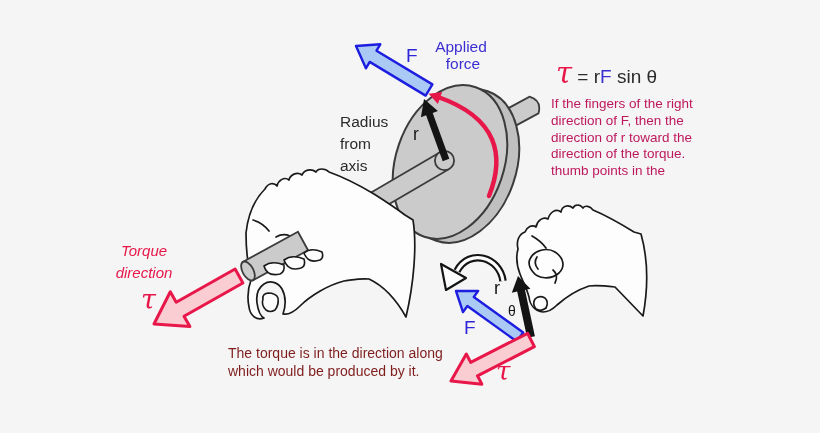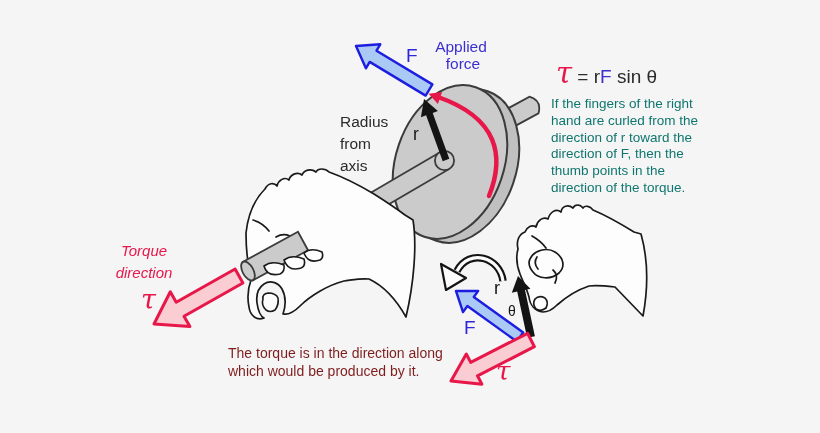--- a/index.html
+++ b/index.html
@@ -1,20 +1,20 @@
 <!DOCTYPE html>
 <html><head>
 <meta charset="utf-8">
 <style>
   html,body{margin:0;padding:0;background:#f5f5f6;}
   .stage{position:relative;width:820px;height:433px;background:#f5f5f6;overflow:hidden;
          font-family:"Liberation Sans",sans-serif;}
   .stage svg{position:absolute;left:0;top:0;}
   .abs{position:absolute;}
-  .right-note{left:551px;top:96px;font-size:13.5px;line-height:16.8px;color:#0f766e;}
+  .right-note{left:551px;top:96px;font-size:13.5px;line-height:16.8px;color:#be185d;}
   .bottom-note{left:228px;top:344px;font-size:14px;line-height:18.4px;color:#7f1d1d;}
   .torque-label{left:104px;top:240px;width:80px;text-align:center;color:#e8174a;
                 font-size:15px;line-height:22px;font-style:italic;}
   .torque-tau{left:141px;top:284px;color:#e8174a;font:italic 27px "DejaVu Serif",serif;}
   .equation{left:556px;top:56px;display:flex;align-items:baseline;white-space:pre;}
   .eq-tau{font:italic 29px "DejaVu Serif",serif;color:#e8174a;}
   .eq-mid,.eq-suffix{font-size:19px;color:#2b2b2b;}
   .eq-f{font-size:19px;color:#3c2fd0;}
   .svgtxt{font-family:"Liberation Sans",sans-serif;}
 </style>
@@ -125,25 +125,24 @@
     <text class="svgtxt" x="464" y="334" font-size="19" fill="#2f26d8">F</text>
     <text x="496" y="380" font-size="26" font-style="italic" font-family="DejaVu Serif, serif" fill="#e8174a">τ</text>
   </svg>
 
   <div class="abs equation">
     <span class="eq-tau">τ</span><span class="eq-mid"> = r</span><span class="eq-f">F</span><span class="eq-suffix"> sin θ</span>
   </div>
 
   <div class="abs right-note">
     <div>If the fingers of the right</div>
-    <div>hand are curled from the</div>
+    <div>direction of F, then the</div>
     <div>direction of r toward the</div>
-    <div>direction of F, then the</div>
+    <div>direction of the torque.</div>
     <div>thumb points in the</div>
-    <div>direction of the torque.</div>
   </div>
 
   <div class="abs torque-label">
     <div>Torque</div>
     <div>direction</div>
   </div>
   <div class="abs torque-tau">τ</div>
 
   <div class="abs bottom-note">
     <div>The torque is in the direction along</div>

